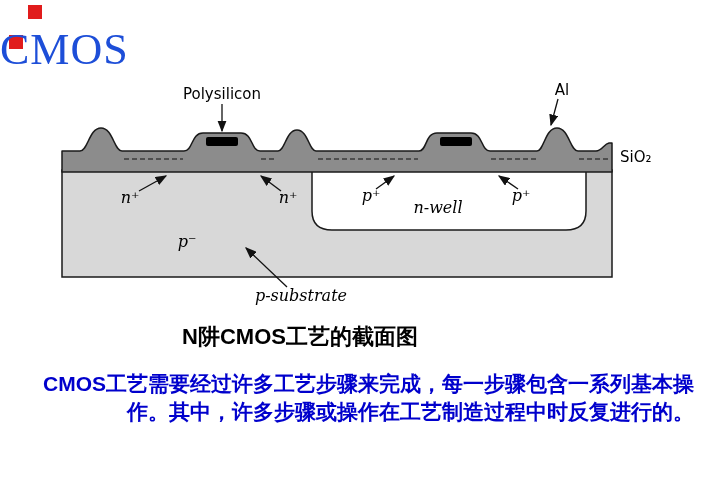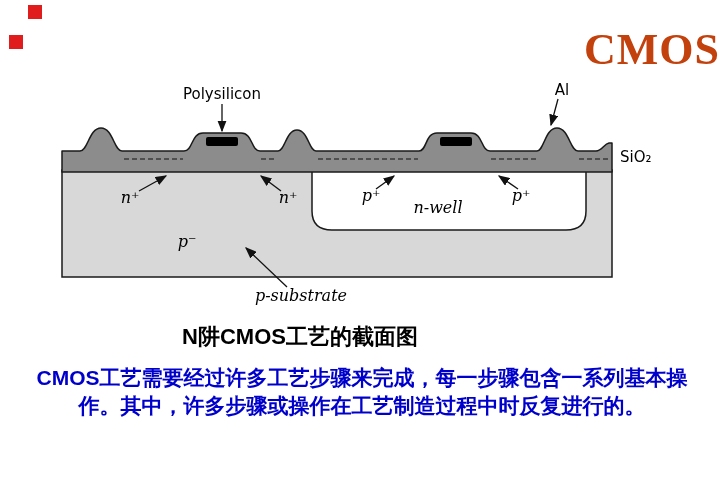--- a/index.html
+++ b/index.html
@@ -8,45 +8,45 @@
     width:720px;height:494px;
     background:#ffffff;
     overflow:hidden;
     font-family:"Liberation Sans","DejaVu Sans",sans-serif;
   }
   .red-sq{position:absolute;background:#e11c1c;}
   .sq1{left:28px;top:5px;width:14px;height:14px;}
   .sq2{left:9px;top:35px;width:14px;height:14px;}
   .title{
     position:absolute;left:0;top:24px;width:720px;
-    text-align:right;
+    text-align:left;
     font-family:"Liberation Serif","DejaVu Serif",serif;
-    font-weight:bold;font-size:44px;letter-spacing:1px;
-    color:#c2410c;
+    font-weight:normal;font-size:44px;letter-spacing:1px;
+    color:#1d4ed8;
   }
   .diagram{position:absolute;left:0;top:0;}
   .svg-sans{
     font-family:"DejaVu Sans","Liberation Sans",sans-serif;
     font-size:15px;fill:#000000;
   }
   .svg-italic{
     font-family:"DejaVu Serif","Liberation Serif",serif;
     font-style:italic;font-size:16px;fill:#000000;
   }
   .caption{
     position:absolute;left:0;top:322px;width:600px;
     text-align:center;
     font-size:22px;font-weight:bold;color:#000000;
   }
   .body-text{
     position:absolute;left:36px;top:364px;width:652px;
-    margin:0;
+    margin:6px;
     font-size:21px;font-weight:bold;color:#0000cc;
     line-height:1.32;
-    text-align:center;
+    text-align:right;
   }
 </style>
 </head>
 <body>
 
 <div class="slide">
 
   <div class="red-sq sq1"></div>
   <div class="red-sq sq2"></div>
 

